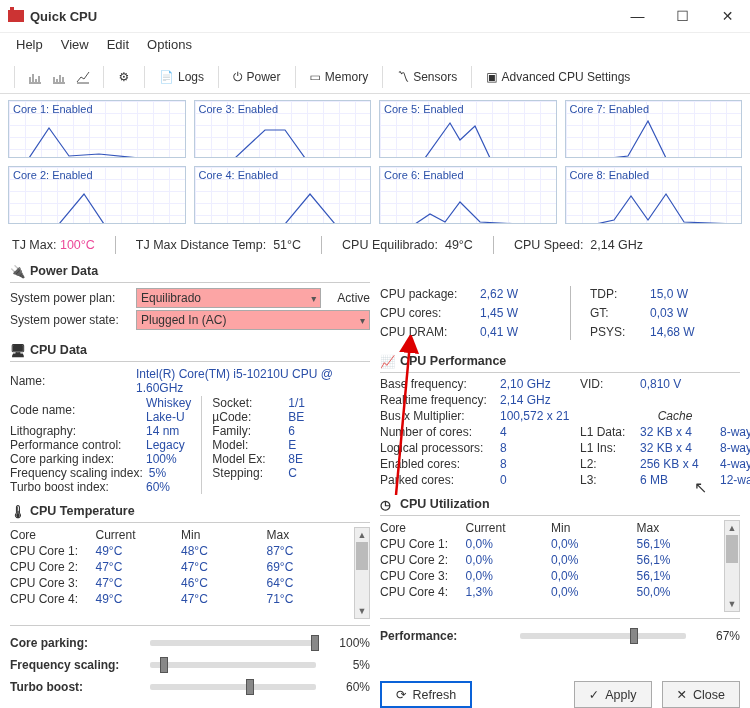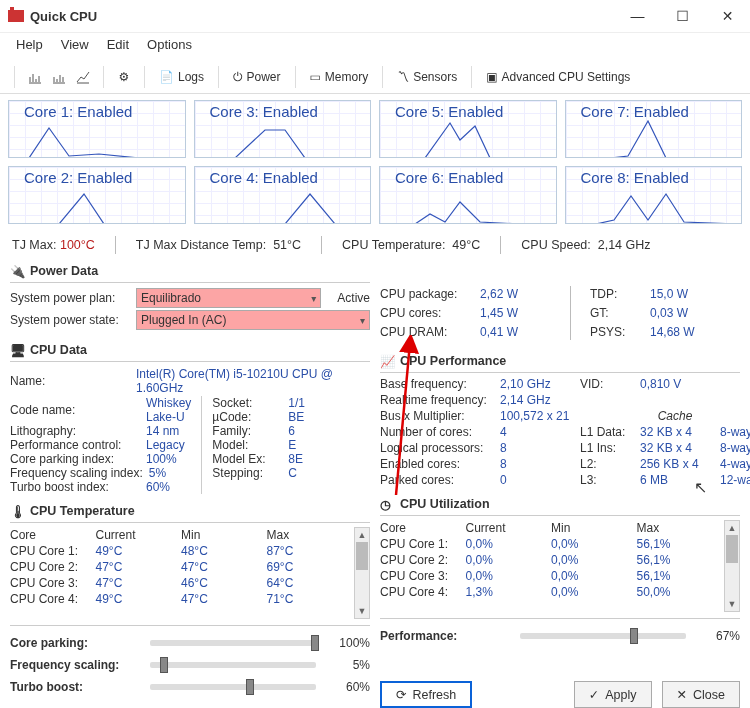--- a/index.html
+++ b/index.html
@@ -20,28 +20,28 @@
   
   .toolbar { display:flex; align-items:center; height: 34px; padding: 0 8px; gap: 4px; border-bottom: 1px solid #ddd; }
   .tsep { width:1px; height:22px; background:#ddd; margin:0 6px; }
   .ticon { width:20px; height:20px; display:inline-flex; align-items:center; justify-content:center; cursor:pointer; }
   .tbtn { display:flex; align-items:center; gap:4px; cursor:pointer; padding:2px 4px; }
   .tbtn span.lbl { font-size:12px; }
 
   
   .coregrid { display:grid; grid-template-columns: repeat(4,1fr); gap:8px; padding:6px 8px; }
   .corecell { border:1px solid #bcd; height:58px; background: repeating-linear-gradient(to right, #eef 0 1px, transparent 1px 16px), repeating-linear-gradient(to bottom, #eef 0 1px, transparent 1px 12px); position:relative; overflow:hidden; }
-  .corecell .lbl { position:absolute; top:2px; left:4px; color:#2a4fa8; font-size:15px;margin-left:11px; }
+  .corecell .lbl { position:absolute; top:2px; left:4px; color:#2a4fa8; font-size:11px; }
   .corecell svg { position:absolute; bottom:0; left:0; width:100%; height:70%; }
   .corecell svg polyline { fill:none; stroke:#3355bb; stroke-width:1.2; }
 
   
   .summary { display:flex; align-items:center; padding:6px 12px 8px; gap:10px; font-size:12.5px; }
   .summary b { font-weight:400; }
-  .bluev { color:#b91c1c; }
+  .bluev { color:#ec4899; }
   .sumsep { width:1px; height:18px; background:#bbb; margin:0 10px; }
 
   
   .cols { display:flex; gap:10px; padding:0 10px; }
   .col { flex:1; min-width:0; }
 
   .panelhdr { display:flex; align-items:center; gap:6px; font-weight:700; font-size:12.5px; border-bottom:1px solid #ccc; padding:2px 0 4px; margin-bottom:4px; }
   .panelhdr .picon { width:14px; height:14px; display:inline-block; }
 
   .row { display:flex; align-items:center; padding:1px 0; font-size:12px; gap:6px; }
@@ -210,21 +210,21 @@
         <polyline points="0,40 30,40 48,36 65,12 82,36 100,10 118,38 170,40"></polyline>
       </svg>
     </div>
 </div>
 
 <div class="summary">
   <span><span>TJ Max:</span> <span class="bluev">100°C</span></span>
   <div class="sumsep"></div>
   <span><b>TJ Max Distance Temp:</b>&nbsp; <b>51°C</b></span>
   <div class="sumsep"></div>
-  <span><b>CPU Temperature:</b>&nbsp; <b>49°C</b></span>
+  <span><b>CPU Equilibrado:</b>&nbsp; <b>49°C</b></span>
   <div class="sumsep"></div>
   <span><b>CPU Speed:</b>&nbsp; <b>2,14 GHz</b></span>
 </div>
 
 <div class="cols">
 
   <div class="col">
     <div class="panelhdr">
         <span class="picon">🔌</span>
         <span>Power Data</span>

